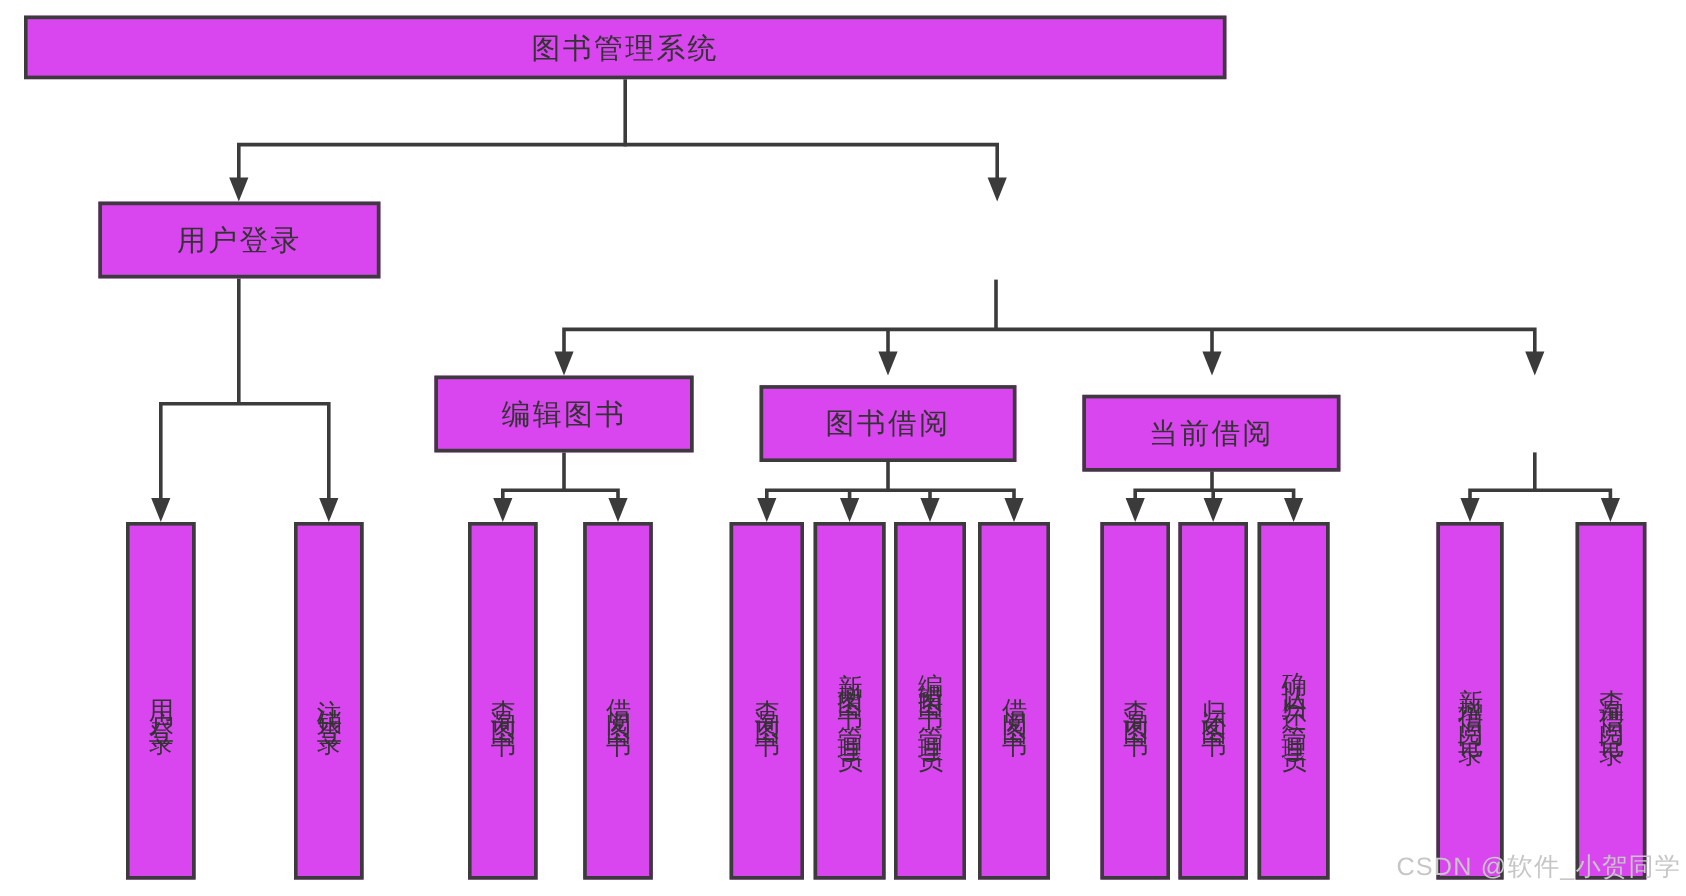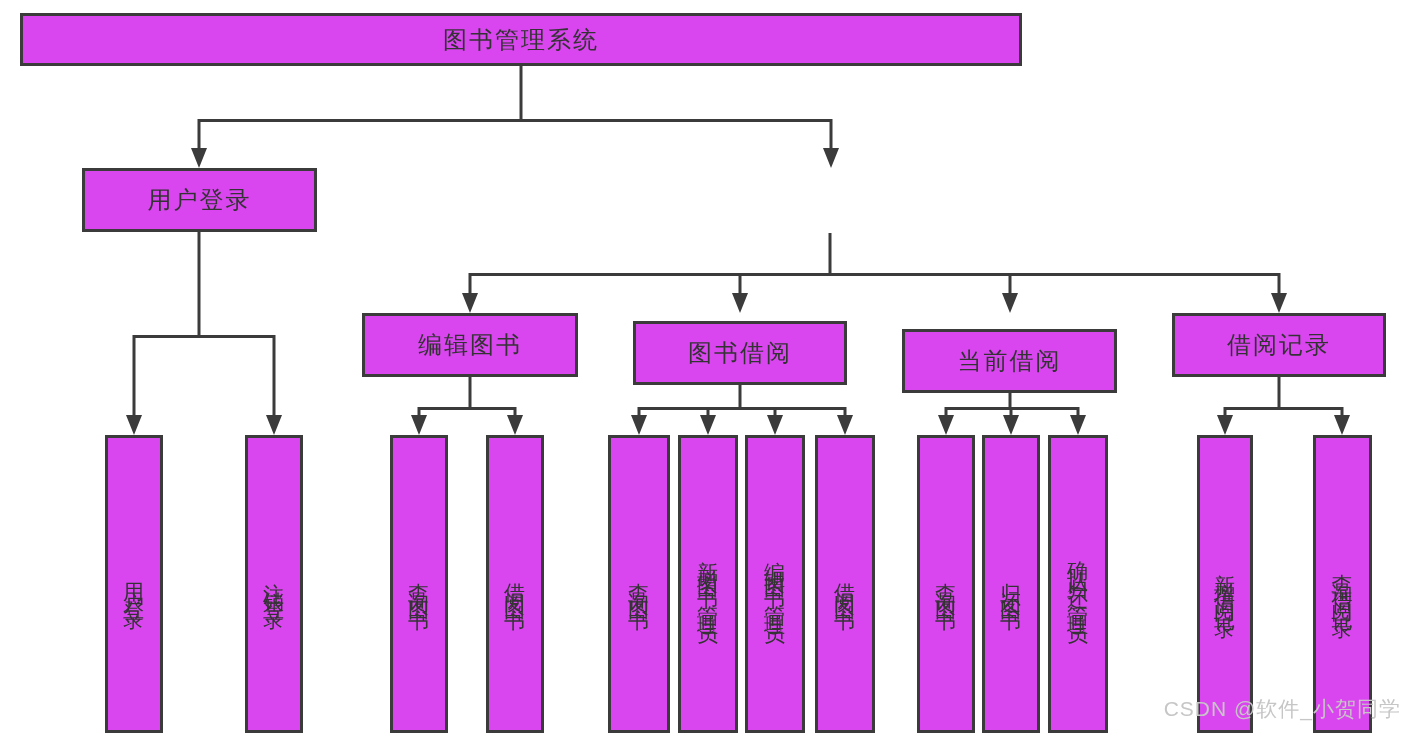--- a/index.html
+++ b/index.html
@@ -12,21 +12,21 @@
     position:absolute;box-sizing:border-box;background:#d946ef;
     border:3px solid #3b3b3b;display:flex;align-items:center;justify-content:center;
     color:#333333;z-index:1;
   }
   .h-node .lbl{font-size:24px;letter-spacing:2px;white-space:nowrap;}
   .v-node .lbl{
     writing-mode:vertical-rl;text-orientation:mixed;
     font-size:21px;letter-spacing:9px;line-height:1;white-space:nowrap;
   }
   .watermark{
-    position:absolute;right:4px;bottom:24px;z-index:9;
+    position:absolute;right:4px;bottom:11px;z-index:9;
     color:#c6c6c6;font-size:21px;letter-spacing:1px;white-space:nowrap;margin-left:21px;
   }
 </style>
 </head>
 <body>
 
 <div id="canvas">
 
   <svg id="connectors" width="1405" height="747" viewBox="0 0 1405 747">
     <g stroke="#3b3b3b" stroke-width="3" fill="none">
@@ -90,23 +90,20 @@
 
   <div class="node h-node" style="left:362px;top:313px;width:216px;height:64px">
     <span class="lbl">编辑图书</span>
   </div>
   <div class="node h-node" style="left:633px;top:321px;width:214px;height:64px">
     <span class="lbl">图书借阅</span>
   </div>
   <div class="node h-node" style="left:902px;top:329px;width:215px;height:64px">
     <span class="lbl">当前借阅</span>
   </div>
-  <div class="node h-node" style="left:1172px;top:313px;width:214px;height:64px">
-    <span class="lbl">借阅记录</span>
-  </div>
 
   <div class="node v-node" style="left:105px;top:435px;width:58px;height:298px">
     <span class="lbl">用户登录</span>
   </div>
   <div class="node v-node" style="left:245px;top:435px;width:58px;height:298px">
     <span class="lbl">注销登录</span>
   </div>
 
   <div class="node v-node" style="left:390px;top:435px;width:58px;height:298px">
     <span class="lbl">查询图书</span>

